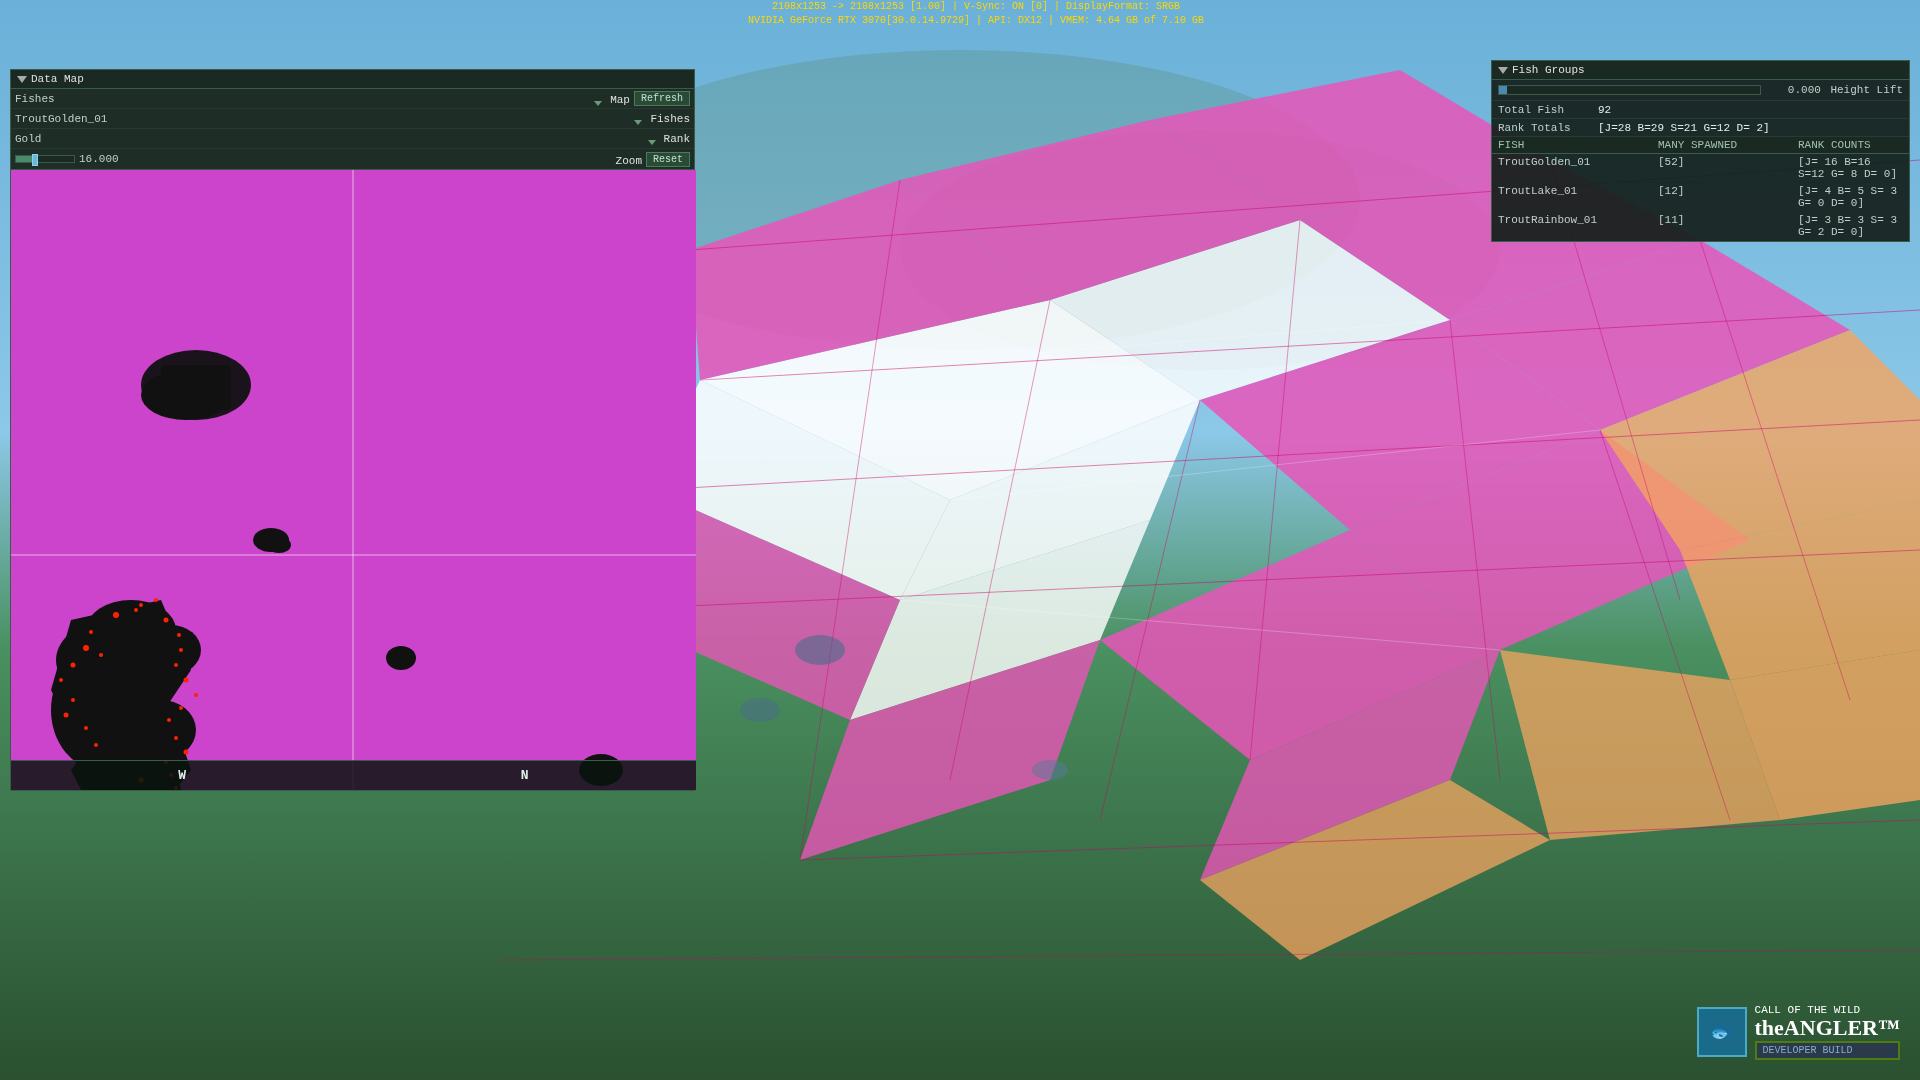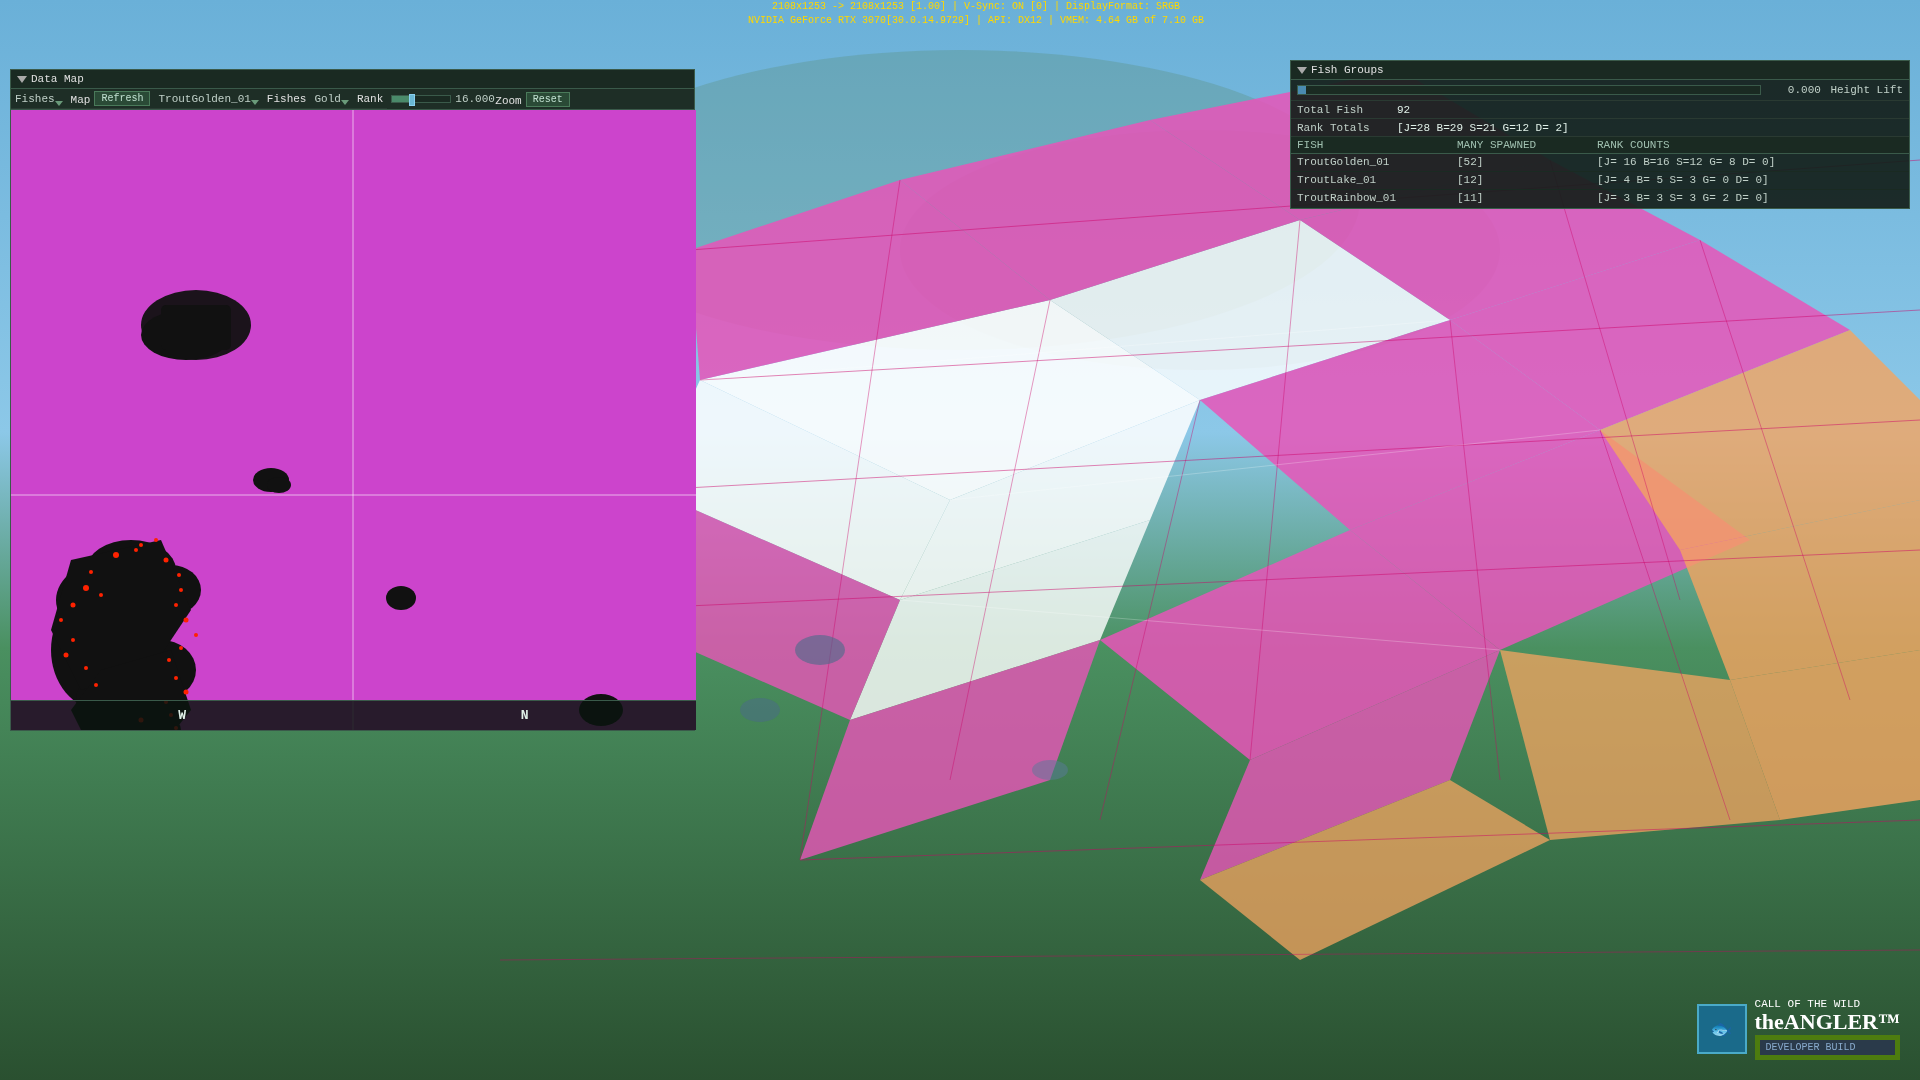--- a/index.html
+++ b/index.html
@@ -62,20 +62,21 @@
     }
     .panel-header-triangle {
       width: 0; height: 0;
       border-left: 5px solid transparent;
       border-right: 5px solid transparent;
       border-top: 7px solid #aaa;
     }
 
     .panel-controls {
       display: flex;
+      flex-direction: column;
       background: #1e2e26;
       border-bottom: 1px solid #3a5a4a;
     }
 
     .control-row {
       display: flex;
       align-items: center;
       padding: 2px 4px;
       border-bottom: 1px solid #2a3a32;
       min-height: 20px;
@@ -178,21 +179,21 @@
       color: #e0f0e8;
       font-size: 13px;
       font-weight: bold;
     }
 
     
     .fish-groups-panel {
       position: absolute;
       top: 60px;
       right: 10px;
-      width: 620px;
+      width: 419px;
       background: rgba(20, 30, 25, 0.92);
       border: 1px solid #3a5a4a;
       z-index: 20;
     }
 
     .fish-panel-header {
       background: #1a2a22;
       padding: 3px 6px;
       display: flex;
       align-items: center;
@@ -320,21 +321,21 @@
       color: #fff;
       font-size: 22px;
       font-weight: bold;
       font-family: Georgia, serif;
       line-height: 1;
       text-align: center;
     }
 
     .watermark-badge {
       background: #2a3a4a;
-      border: 5px solid #4d7c0f;
+      border: 2px solid #4d7c0f;
       color: #88aacc;
       font-size: 10px;
       padding: 2px 6px;
       margin-top: 2px;
     }
 
     
     .grid-svg {
       position: absolute;
       top: 0; left: 0;

